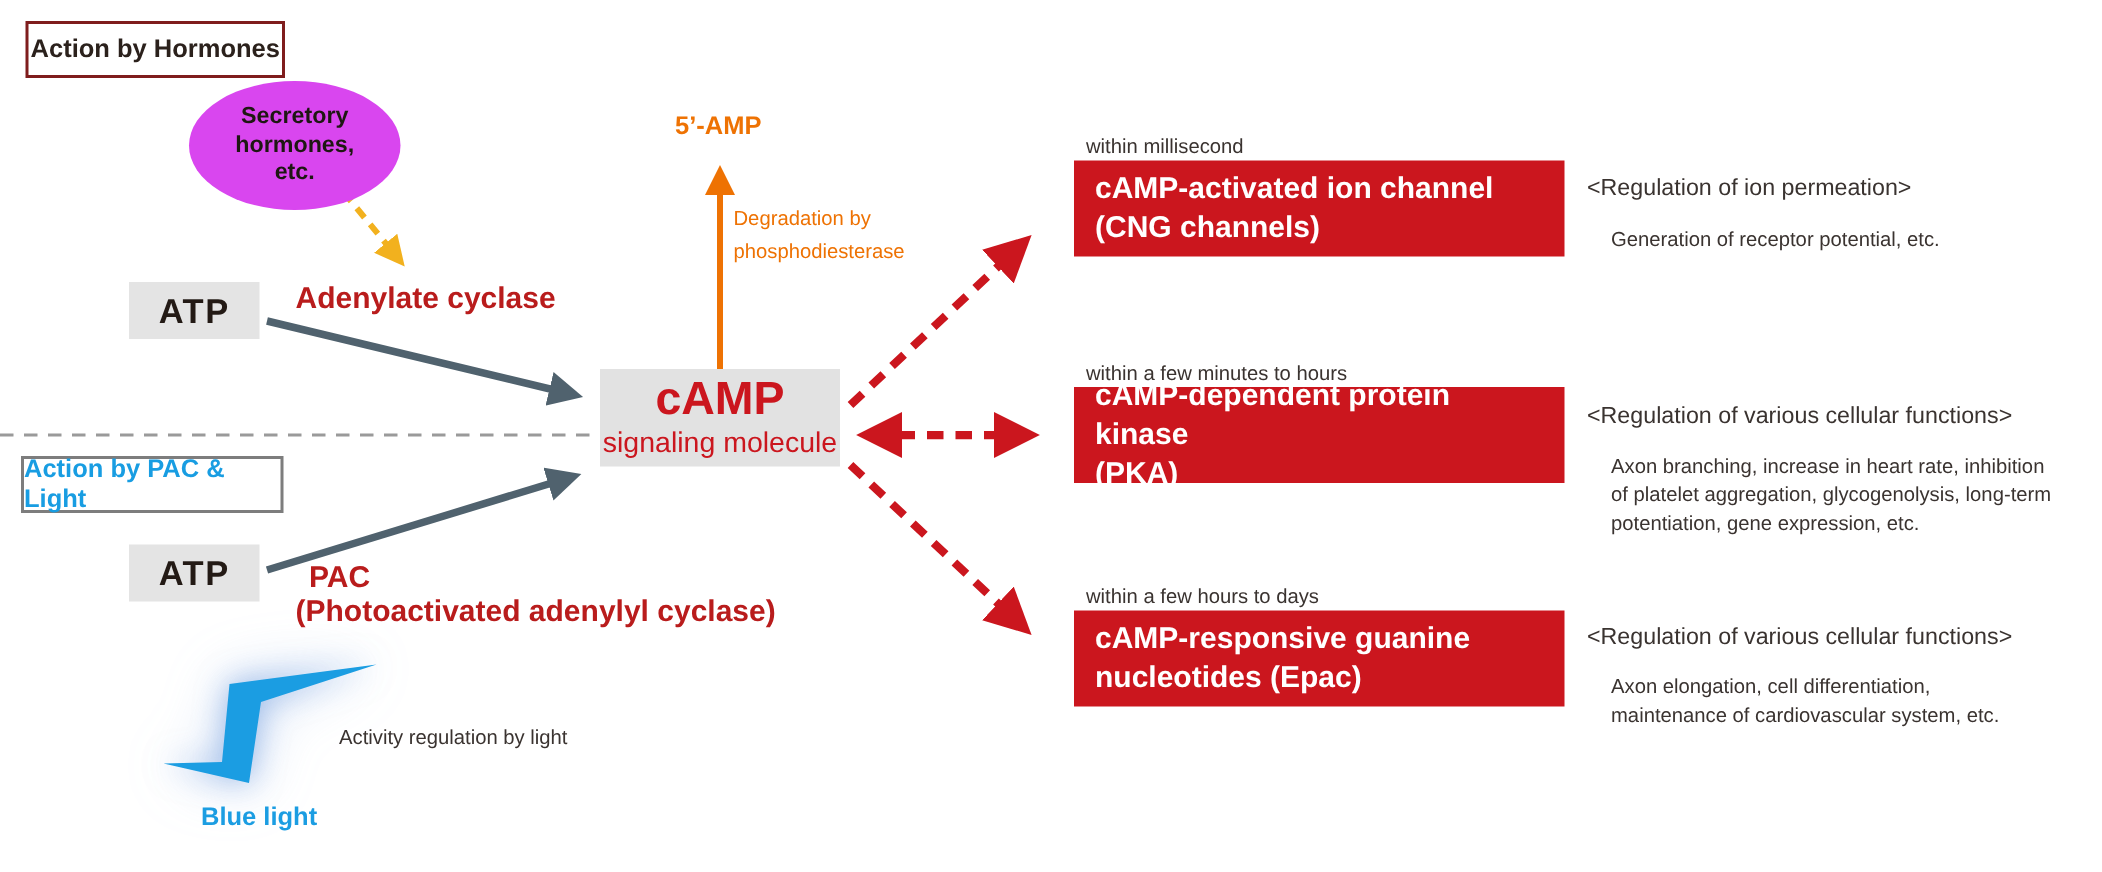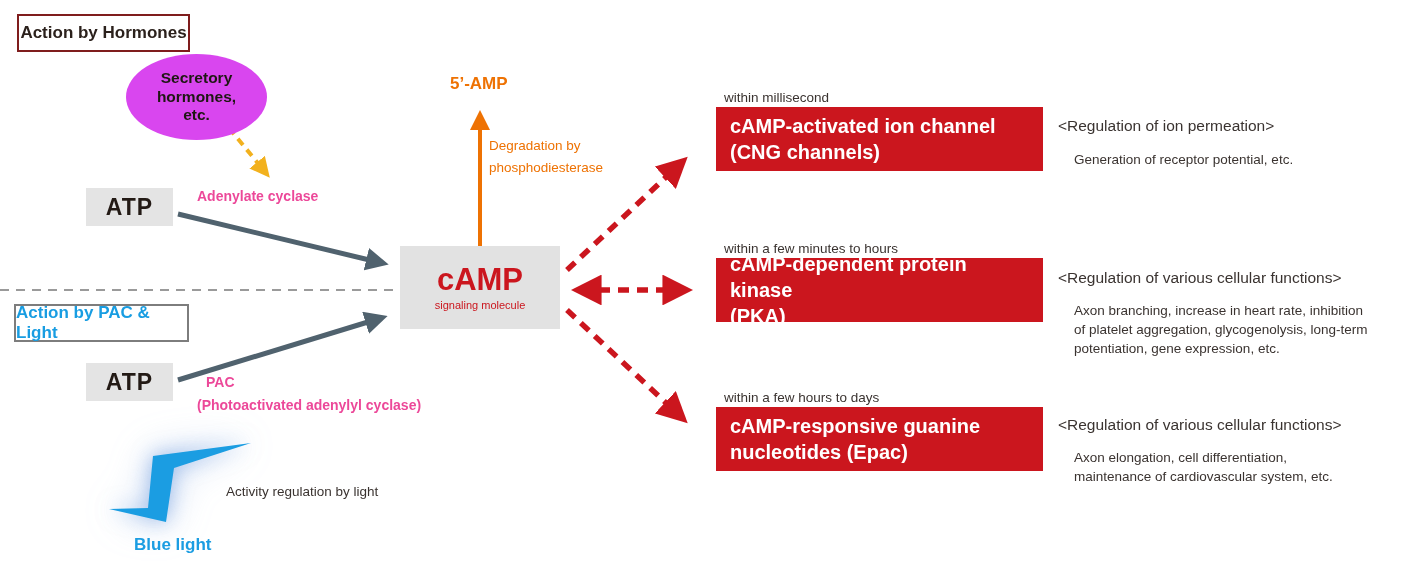--- a/index.html
+++ b/index.html
@@ -8,25 +8,25 @@
   .abs{position:absolute;}
   .ml{white-space:pre-line;}
   
   .frame-box{border:2px solid #7f1d1d;background:#fff;display:flex;align-items:center;justify-content:center;
              font-weight:bold;font-size:17px;color:#2b211c;}
   .frame-box.pac{border-color:#7d7d7d;color:#189de2;}
   .ellipse{background:#d946ef;border-radius:50%;display:flex;align-items:center;justify-content:center;
            text-align:center;font-weight:bold;font-size:15.5px;line-height:1.22;color:#1e1712;}
   .atp{background:#e4e4e4;display:flex;align-items:center;justify-content:center;
        font-weight:bold;font-size:23px;letter-spacing:1px;color:#231a15;}
-  .enzyme{font-weight:bold;font-size:14px;color:#ec4899;}
+  .enzyme{font-weight:bold;font-size:20px;color:#b91c1c;}
   .note{font-size:13.5px;color:#3a3330;line-height:1.62;}
   .camp-box{background:#e2e2e2;display:flex;flex-direction:column;align-items:center;justify-content:center;}
   .camp-title{font-weight:bold;font-size:31px;color:#cb161e;line-height:1.05;}
-  .camp-sub{font-size:11px;color:#cb161e;margin-top:3px;}
+  .camp-sub{font-size:19px;color:#cb161e;margin-top:3px;}
   .orange-label{font-weight:bold;font-size:17px;color:#ee7203;}
   .orange-note{font-size:13.5px;color:#ee7203;line-height:1.6;}
   .timing{font-size:13.5px;color:#3a3330;}
   .target-box{background:#cb161e;color:#ffffff;font-weight:bold;font-size:20px;line-height:1.3;
               display:flex;align-items:center;width:327px;box-sizing:border-box;padding:6px 14px;}
   .effect-title{font-size:15.5px;color:#3a3330;}
   .effect-body{font-size:13.5px;color:#3a3330;line-height:1.42;width:345px;}
   .blue-label{font-weight:bold;font-size:17px;color:#1b9de2;}
   .bolt{filter:drop-shadow(0 0 10px rgba(90,140,215,0.55)) drop-shadow(0 0 18px rgba(120,160,225,0.35));}
   svg.overlay{position:absolute;left:0;top:0;pointer-events:none;}
@@ -91,21 +91,21 @@
 
   <div class="abs atp" style="left:86px;top:363px;width:87px;height:38px;">ATP</div>
 
   <div class="abs enzyme" style="left:206px;top:374px;">PAC</div>
   <div class="abs enzyme" style="left:197px;top:397px;">(Photoactivated adenylyl cyclase)</div>
 
   <div class="abs note" style="left:226px;top:481px;">Activity regulation by light</div>
 
   <div class="abs blue-label" style="left:134px;top:535px;">Blue light</div>
 
-  <div class="abs camp-box" style="left:400px;top:246px;width:160px;height:83px;">
+  <div class="abs camp-box" style="left:400px;top:246px;width:160px;height:65px;">
     <div class="camp-title">cAMP</div>
     <div class="camp-sub">signaling molecule</div>
   </div>
 
   <div class="abs orange-label" style="left:450px;top:74px;">5’-AMP</div>
 
   <div class="abs orange-note ml" style="left:489px;top:135px;">Degradation by
 phosphodiesterase</div>
 
   <div class="abs timing" style="left:724px;top:90px;">within millisecond</div>

